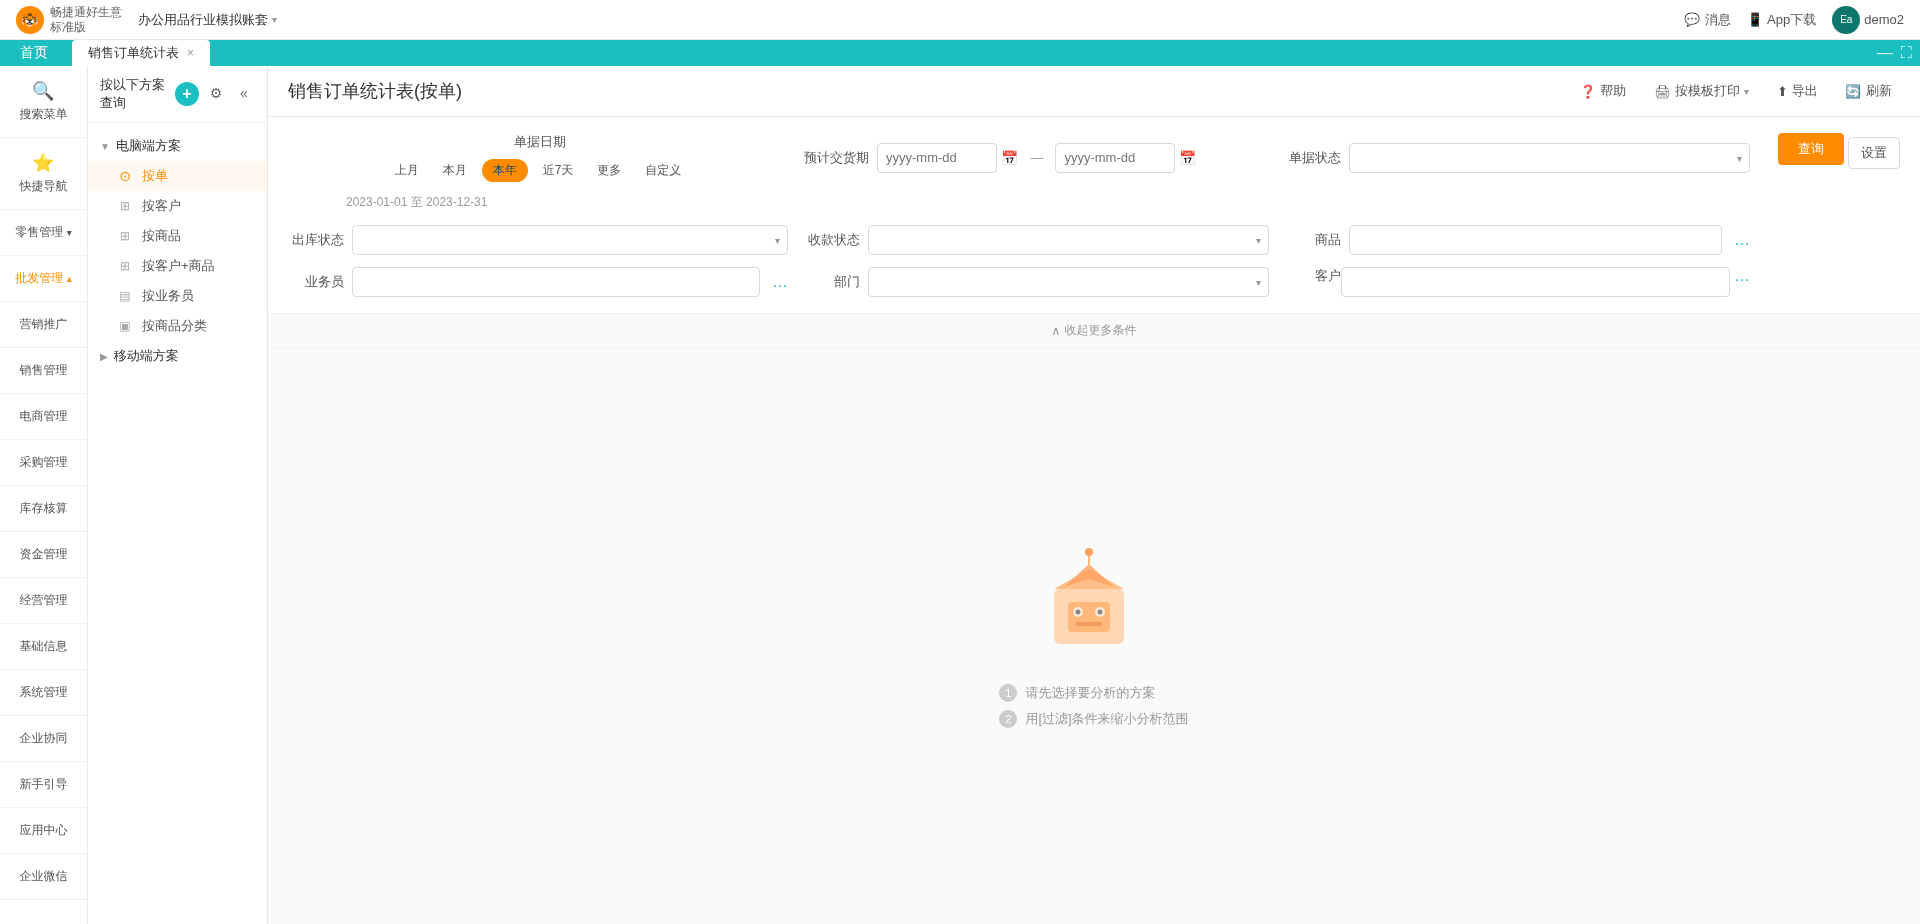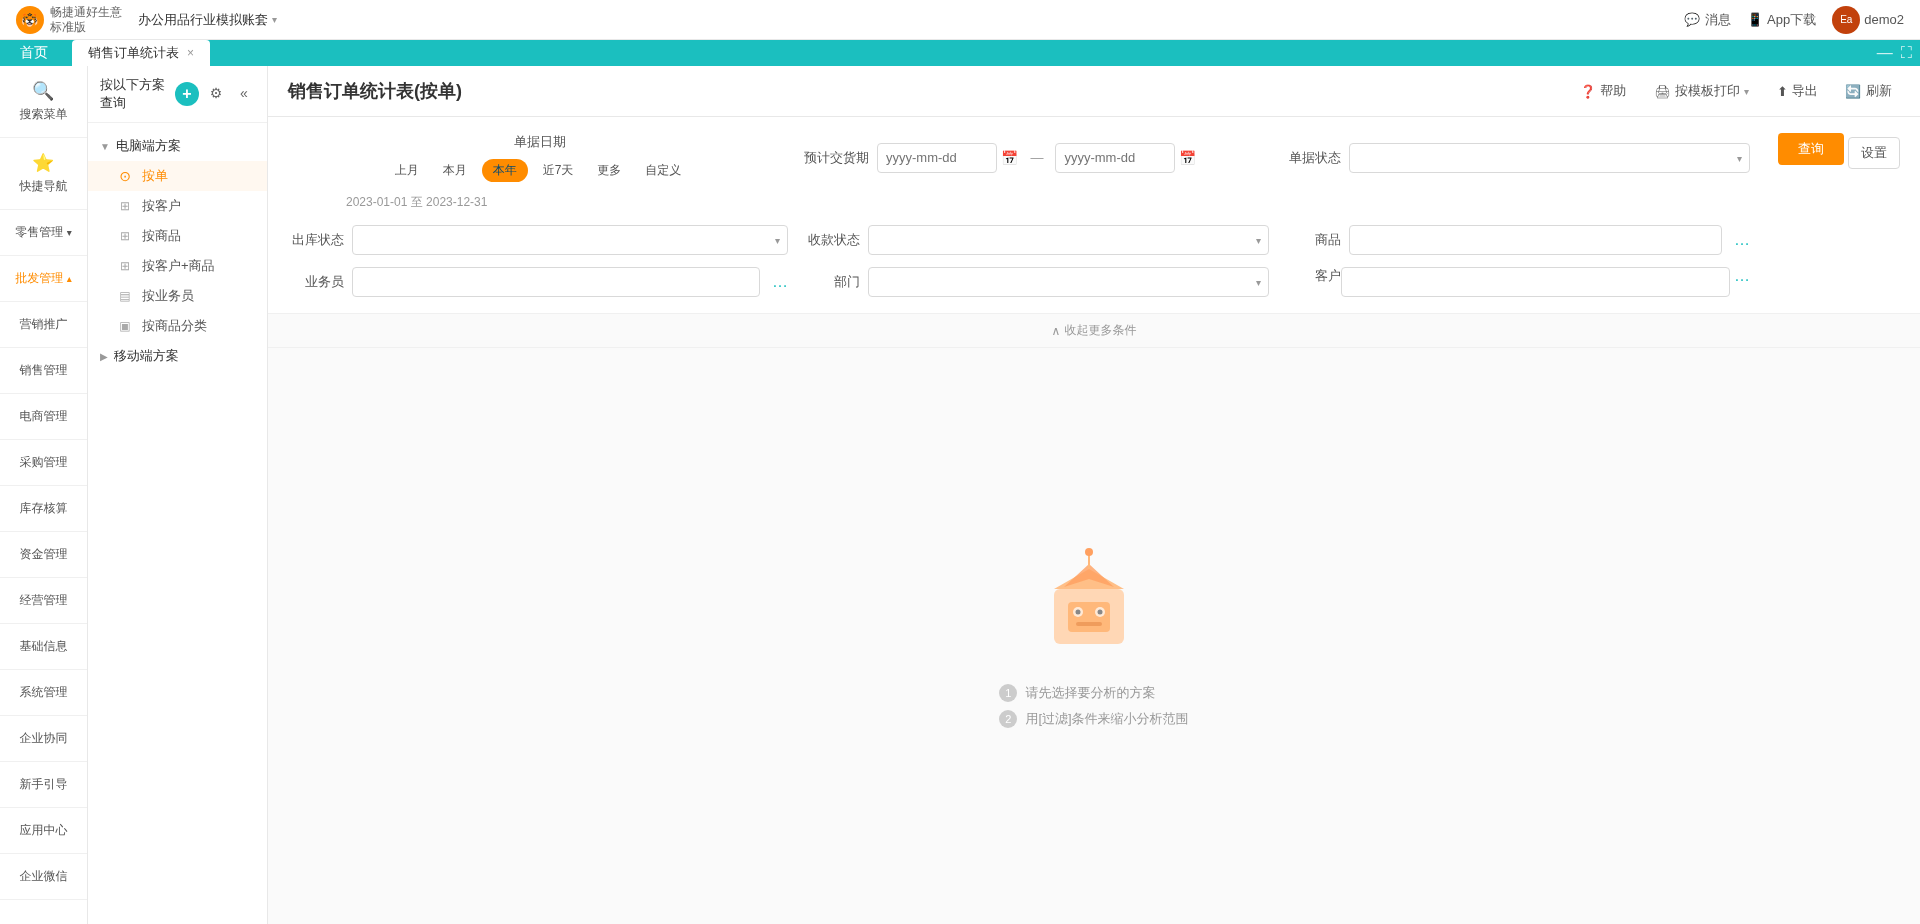--- a/index.html
+++ b/index.html
@@ -7,21 +7,21 @@
 
     
     .top-bar { height: 40px; background: #fff; display: flex; align-items: center; justify-content: space-between; padding: 0 16px; border-bottom: 1px solid #e8e8e8; flex-shrink: 0; }
     .top-bar-left { display: flex; align-items: center; gap: 8px; }
     .logo-area { display: flex; align-items: center; gap: 6px; }
     .logo-icon { width: 28px; height: 28px; background: #ff8c00; border-radius: 50%; display: flex; align-items: center; justify-content: center; color: white; font-size: 14px; font-weight: bold; }
     .logo-text { font-size: 12px; color: #666; line-height: 1.2; }
     .company-select { display: flex; align-items: center; gap: 4px; color: #333; font-size: 13px; cursor: pointer; padding: 4px 8px; border-radius: 4px; }
     .top-bar-right { display: flex; align-items: center; gap: 16px; }
     .top-bar-item { display: flex; align-items: center; gap: 4px; color: #555; font-size: 13px; cursor: pointer; }
-    .avatar { width: 28px; height: 28px; border-radius: 50%; background: #c2410c; display: flex; align-items: center; justify-content: center; color: white; font-size: 12px; overflow: hidden; }
+    .avatar { width: 28px; height: 28px; border-radius: 50%; background: #0f766e; display: flex; align-items: center; justify-content: center; color: white; font-size: 12px; overflow: hidden; }
 
     
     .tab-bar { height: 26px; background: #1bbfbf; display: flex; align-items: center; padding: 0 0; flex-shrink: 0; }
     .tab-home { padding: 0 20px; color: white; font-size: 14px; cursor: pointer; height: 100%; display: flex; align-items: center; }
     .tab-active { background: white; color: #333; padding: 0 16px; height: 100%; display: flex; align-items: center; gap: 8px; font-size: 13px; cursor: pointer; border-radius: 4px 4px 0 0; margin-left: 4px; }
     .tab-close { color: #999; font-size: 12px; cursor: pointer; }
     .tab-bar-right { margin-left: auto; display: flex; align-items: center; gap: 8px; padding-right: 8px; }
     .tab-bar-btn { color: white; cursor: pointer; font-size: 16px; opacity: 0.8; }
 
     
@@ -45,21 +45,21 @@
     .tree-child { padding: 6px 12px 6px 28px; color: #555; font-size: 13px; cursor: pointer; display: flex; align-items: center; gap: 8px; }
     .tree-child.active { color: #ff8c00; background: #fff8f0; }
     .tree-child .child-icon { width: 18px; height: 18px; display: flex; align-items: center; justify-content: center; font-size: 12px; color: #aaa; }
     .btn-circle { width: 24px; height: 24px; border-radius: 50%; background: #1bbfbf; color: white; display: flex; align-items: center; justify-content: center; font-size: 16px; font-weight: bold; cursor: pointer; border: none; }
 
     
     .content-area { flex: 1; display: flex; flex-direction: column; overflow: hidden; }
 
     
     .page-header { background: white; padding: 12px 20px; display: flex; align-items: center; justify-content: space-between; border-bottom: 1px solid #e8e8e8; flex-shrink: 0; }
-    .page-title { font-size: 18px; color: #333; font-weight: 700; }
+    .page-title { font-size: 18px; color: #333; font-weight: 400; }
     .page-header-actions { display: flex; align-items: center; gap: 12px; }
     .header-action-btn { display: flex; align-items: center; gap: 4px; color: #555; font-size: 13px; cursor: pointer; padding: 4px 8px; border-radius: 4px; }
 
     
     .filter-area { background: white; padding: 16px 20px; border-bottom: 1px solid #f0f0f0; flex-shrink: 0; }
     .filter-row { display: flex; align-items: center; gap: 16px; margin-bottom: 12px; }
     .filter-row:last-child { margin-bottom: 0; }
     .filter-label { font-size: 13px; color: #555; white-space: nowrap; min-width: 56px; text-align: right; }
     .filter-date-group { display: flex; align-items: center; gap: 6px; }
     .date-quick-btn { padding: 2px 8px; border-radius: 3px; font-size: 12px; cursor: pointer; color: #555; border: 1px solid transparent; }

